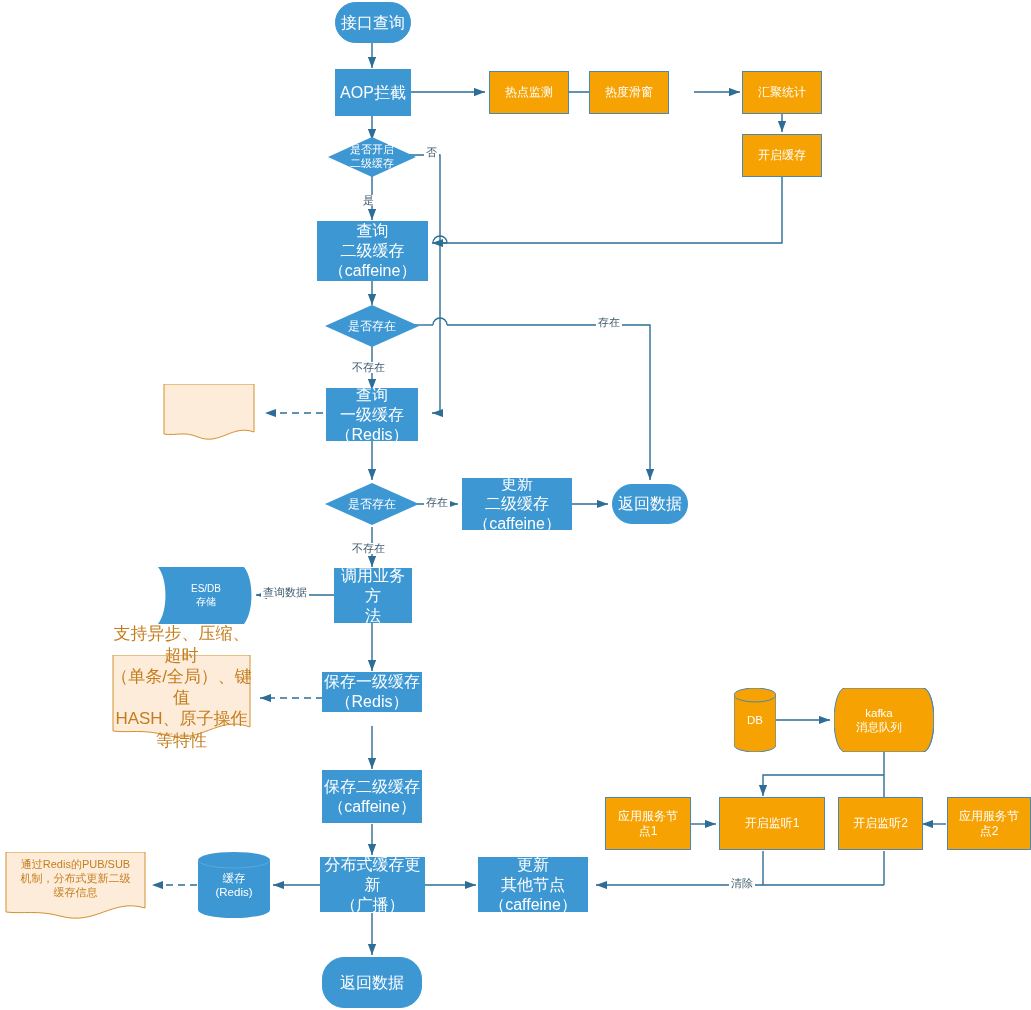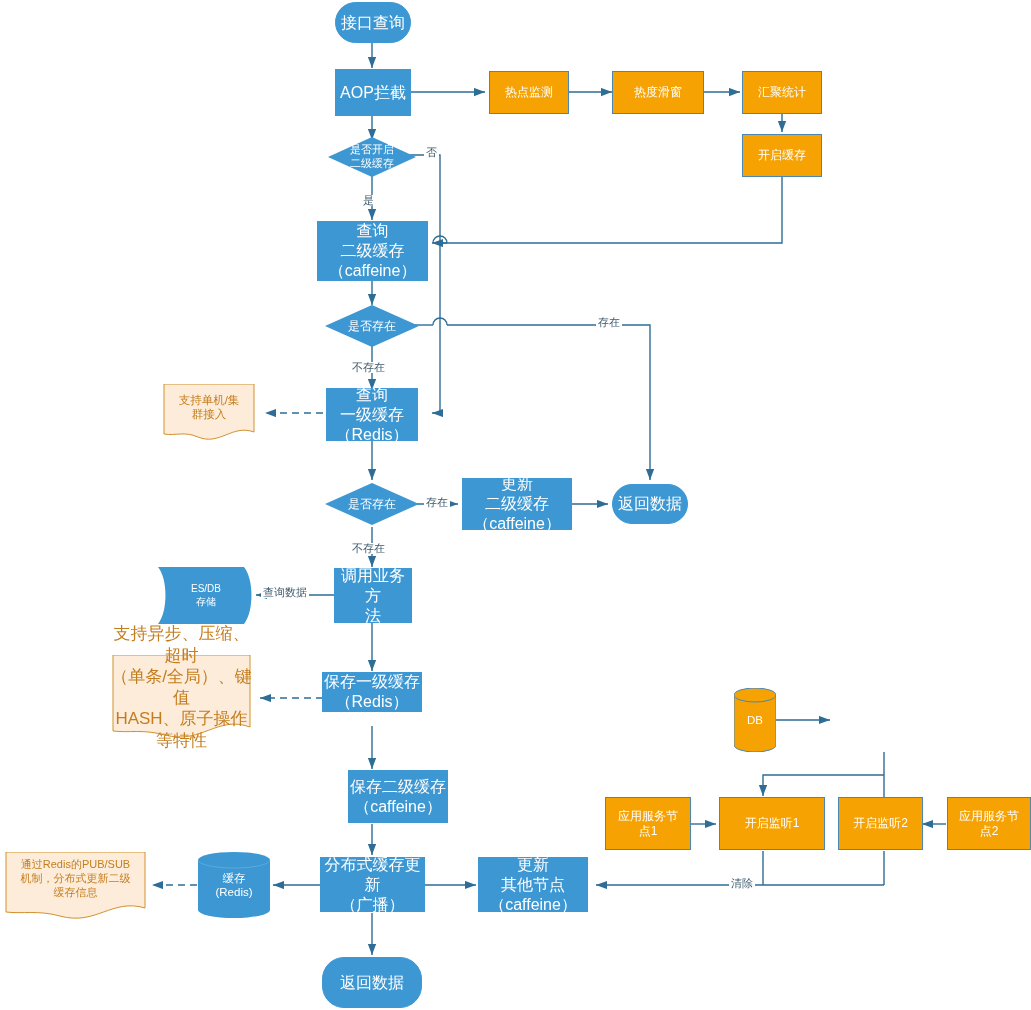--- a/index.html
+++ b/index.html
@@ -159,21 +159,21 @@
     <svg width="96" height="57" viewBox="0 0 96 57">
       <path d="M0,0 C10,12 10,45 0,57 L86,57 C96,45 96,12 86,0 Z" fill="#3c97d3"></path>
     </svg>
     <div class="shape-text lbl-w" style="font-size:10px;">ES/DB
 存储</div>
   </div>
 
   <div class="node blue rect" style="left:322px;top:672px;width:100px;height:40px;">保存一级缓存
 （Redis）</div>
 
-  <div class="node blue rect" style="left:322px;top:770px;width:100px;height:53px;margin-left:26px;">保存二级缓存
+  <div class="node blue rect" style="left:322px;top:770px;width:100px;height:53px;">保存二级缓存
 （caffeine）</div>
 
   <div class="node blue rect" style="left:320px;top:857px;width:105px;height:55px;">分布式缓存更
 新
 （广播）</div>
 
   <div class="node blue rect" style="left:478px;top:857px;width:110px;height:55px;">更新
 其他节点
 （caffeine）</div>
 
@@ -183,51 +183,57 @@
       <path d="M0,8 A36,8 0 0,0 72,8" fill="none" stroke="#5aaade" stroke-width="1"></path>
     </svg>
     <div class="shape-text lbl-w" style="font-size:11.5px;">缓存
 (Redis)</div>
   </div>
 
   <div class="node blue term" style="left:322px;top:957px;width:100px;height:51px;">返回数据</div>
 
   <div class="node orange rect" style="left:489px;top:71px;width:80px;height:43px;">热点监测</div>
 
-  <div class="node orange rect" style="left:612px;top:71px;width:92px;height:43px;">热度滑窗</div>
+  <div class="node orange rect" style="left:589px;top:71px;width:80px;height:43px;">热度滑窗</div>
 
   <div class="node orange rect" style="left:742px;top:71px;width:80px;height:43px;">汇聚统计</div>
 
   <div class="node orange rect" style="left:742px;top:134px;width:80px;height:43px;">开启缓存</div>
 
   <div class="shape-wrap" style="left:734px;top:688px;width:42px;height:64px;">
     <svg width="42" height="64" viewBox="0 0 42 64">
       <path d="M0,7 A21,7 0 0,1 42,7 L42,57 A21,7 0 0,1 0,57 Z" fill="#f5a202" stroke="#4a87b5" stroke-width="1"></path>
       <path d="M0,7 A21,7 0 0,0 42,7" fill="none" stroke="#4a87b5" stroke-width="1"></path>
     </svg>
     <div class="shape-text lbl-w" style="font-size:11.5px;">DB</div>
   </div>
 
+  <div class="shape-wrap" style="left:834px;top:688px;width:100px;height:64px;">
+    <svg width="100" height="64" viewBox="0 0 100 64">
+      <path d="M11,0 A11,32 0 0,0 11,64 L89,64 A11,32 0 0,0 89,0 Z" fill="#f5a202" stroke="#4a87b5" stroke-width="1"></path>
+      <path d="M89,0 A11,32 0 0,1 89,64" fill="none" stroke="#4a87b5" stroke-width="1"></path>
+    </svg>
+    <div class="shape-text lbl-w" style="font-size:11.5px;left:6px;right:16px;">kafka
+消息队列</div>
+  </div>
 
   <div class="node orange rect" style="left:605px;top:797px;width:86px;height:53px;">应用服务节
 点1</div>
 
   <div class="node orange rect" style="left:719px;top:797px;width:106px;height:53px;">开启监听1</div>
 
   <div class="node orange rect" style="left:838px;top:797px;width:85px;height:53px;">开启监听2</div>
 
   <div class="node orange rect" style="left:947px;top:797px;width:84px;height:53px;">应用服务节
 点2</div>
 
   <div class="shape-wrap" style="left:160px;top:384px;width:98px;height:58px;">
     <svg width="98" height="58" viewBox="0 0 98 58">
       <path d="M4,0 L94,0 L94,48 C72,40 60,62 38,53 C24,47 16,52 4,50 Z" fill="#fdecd9" stroke="#d2912f" stroke-width="1"></path>
     </svg>
-    <div class="shape-text lbl-note" style="bottom:12px;">支持单机/集
-群接入</div>
   </div>
 
   <div class="shape-wrap" style="left:109px;top:655px;width:145px;height:86px;">
     <svg width="145" height="86" viewBox="0 0 145 86">
       <path d="M4,0 L141,0 L141,72 C108,60 92,90 56,80 C34,74 20,78 4,76 Z" fill="#fdecd9" stroke="#d2912f" stroke-width="1"></path>
     </svg>
     <div class="shape-text lbl-note" style="bottom:22px;font-size:17px;">支持异步、压缩、超时
 （单条/全局）、键值
 HASH、原子操作等特性</div>
   </div>

